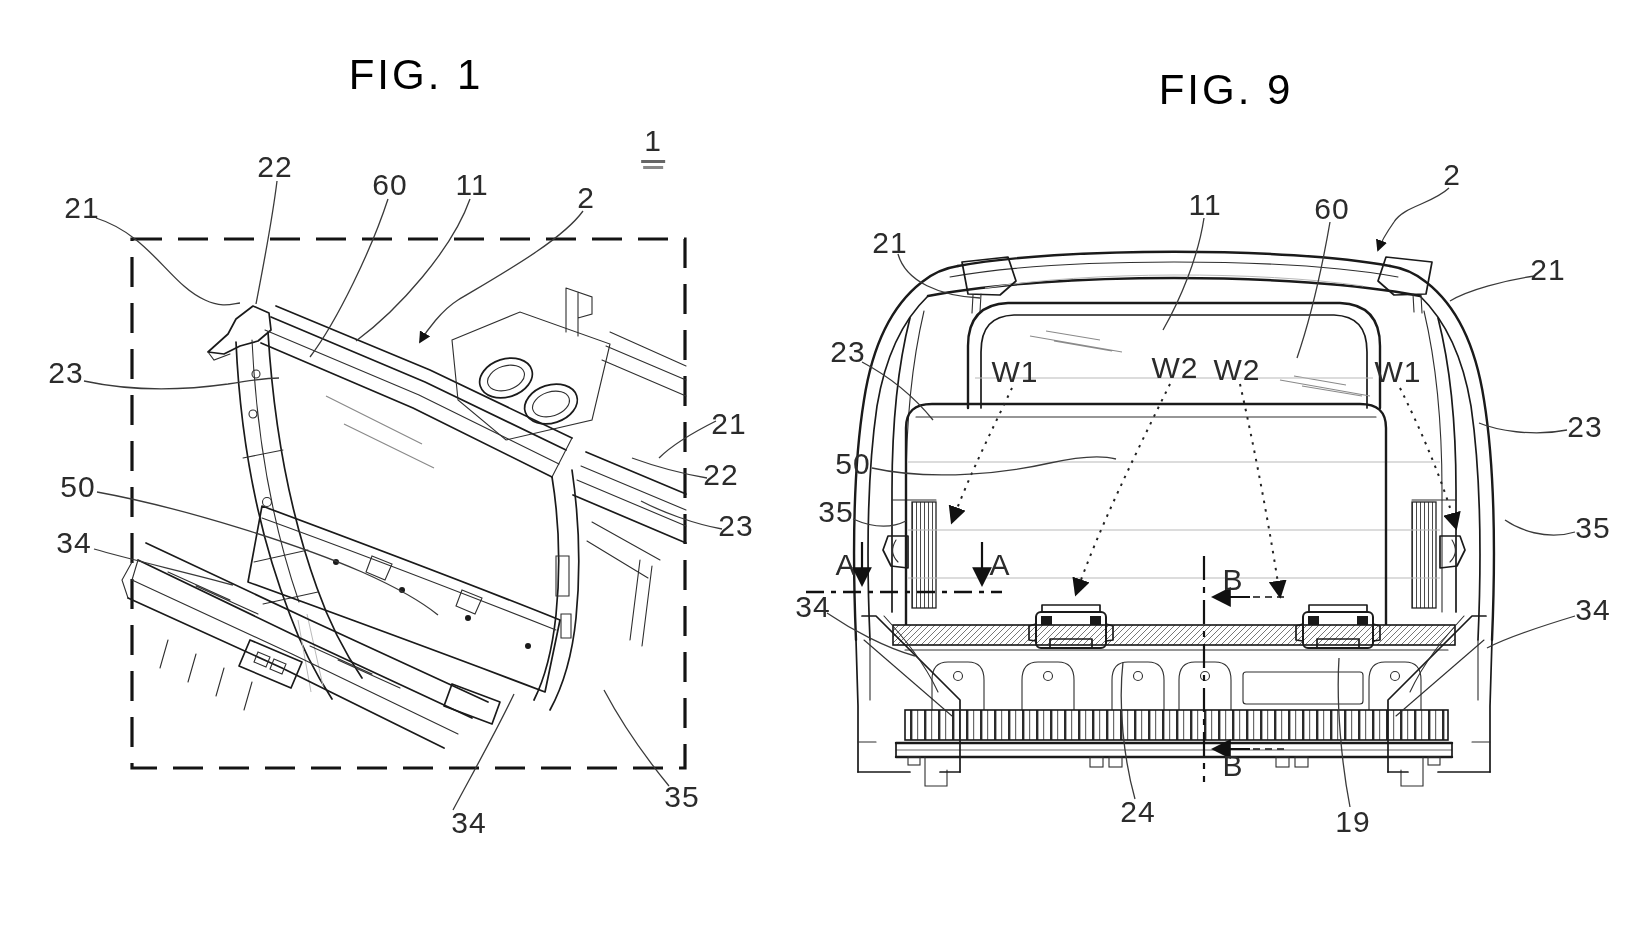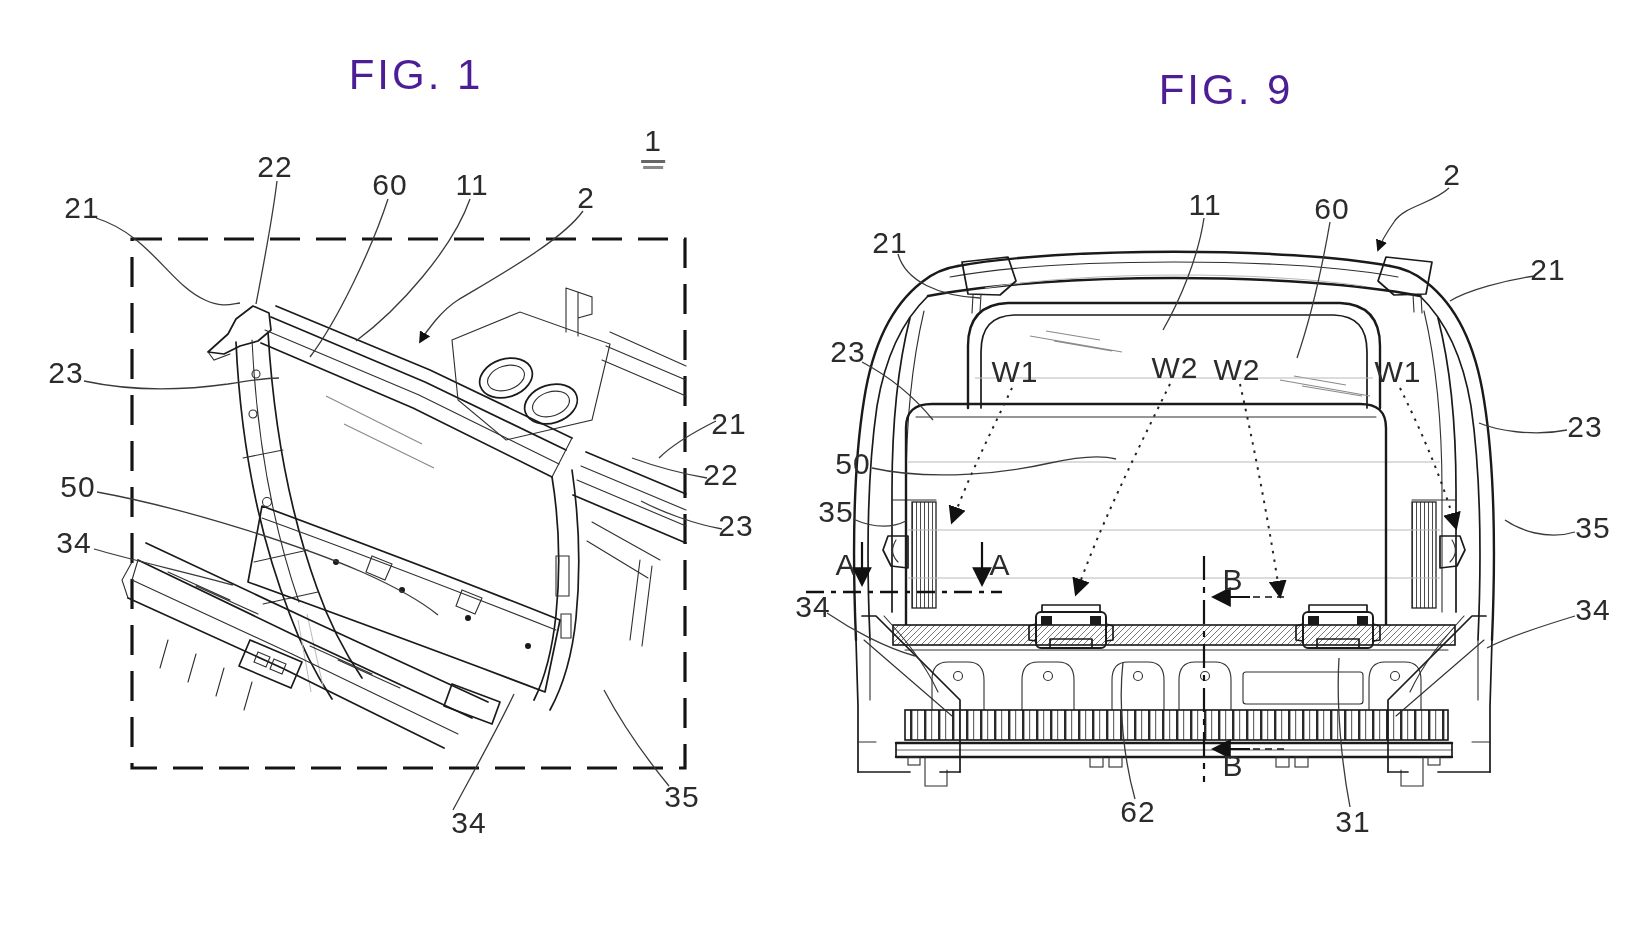--- a/index.html
+++ b/index.html
@@ -1,20 +1,20 @@
 <!DOCTYPE html>
 <html><head>
 <meta charset="utf-8">
 <style>
   html,body{margin:0;padding:0;background:#ffffff;}
   .stage{position:relative;width:1650px;height:928px;background:#ffffff;overflow:hidden;
          font-family:"Liberation Sans", sans-serif;}
   .art{position:absolute;left:0;top:0;}
   .fig-title{position:absolute;transform:translate(-50%,-50%);font-size:42px;letter-spacing:3px;
-             color:#4c1d95;white-space:nowrap;}
+             color:#000000;white-space:nowrap;}
   .ref{position:absolute;transform:translate(-50%,-50%);font-size:30px;color:#2b2b2b;
        letter-spacing:1px;white-space:nowrap;}
   .asm-bar{position:absolute;left:50%;transform:translateX(-50%);width:24px;height:2.5px;background:#666;}
   .asm-bar.b1{top:36px;}
   .asm-bar.b2{top:42px;width:20px;background:#888;}
   
   .k{stroke:#1a1a1a;fill:none;stroke-width:1.7;stroke-linecap:round;stroke-linejoin:round;}
   .k2{stroke:#1a1a1a;fill:none;stroke-width:2.4;stroke-linecap:round;stroke-linejoin:round;}
   .t{stroke:#2f2f2f;fill:none;stroke-width:1.1;stroke-linecap:round;}
   .f{stroke:#b9b9b9;fill:none;stroke-width:1;}
@@ -330,17 +330,17 @@
   <div class="ref" style="left:1398px;top:372px">W1</div>
   <div class="ref" style="left:853px;top:464px">50</div>
   <div class="ref" style="left:836px;top:512px">35</div>
   <div class="ref" style="left:1593px;top:528px">35</div>
   <div class="ref" style="left:813px;top:607px">34</div>
   <div class="ref" style="left:1593px;top:610px">34</div>
   <div class="ref" style="left:846px;top:565px">A</div>
   <div class="ref" style="left:1000px;top:565px">A</div>
   <div class="ref" style="left:1233px;top:580px">B</div>
   <div class="ref" style="left:1233px;top:766px">B</div>
-  <div class="ref" style="left:1138px;top:812px">62</div>
-  <div class="ref" style="left:1353px;top:822px">31</div>
+  <div class="ref" style="left:1138px;top:812px">24</div>
+  <div class="ref" style="left:1353px;top:822px">19</div>
 </div>
 
 </div>
 
 </body></html>

